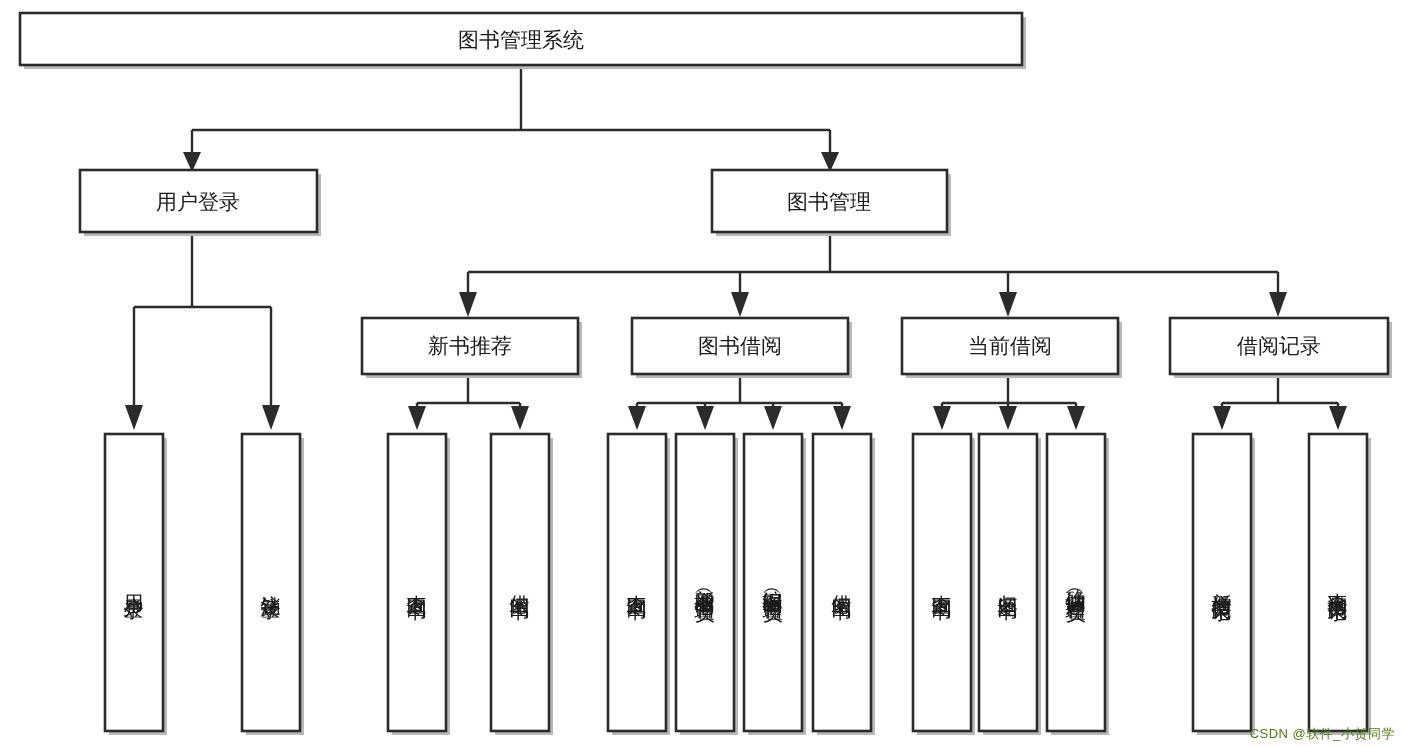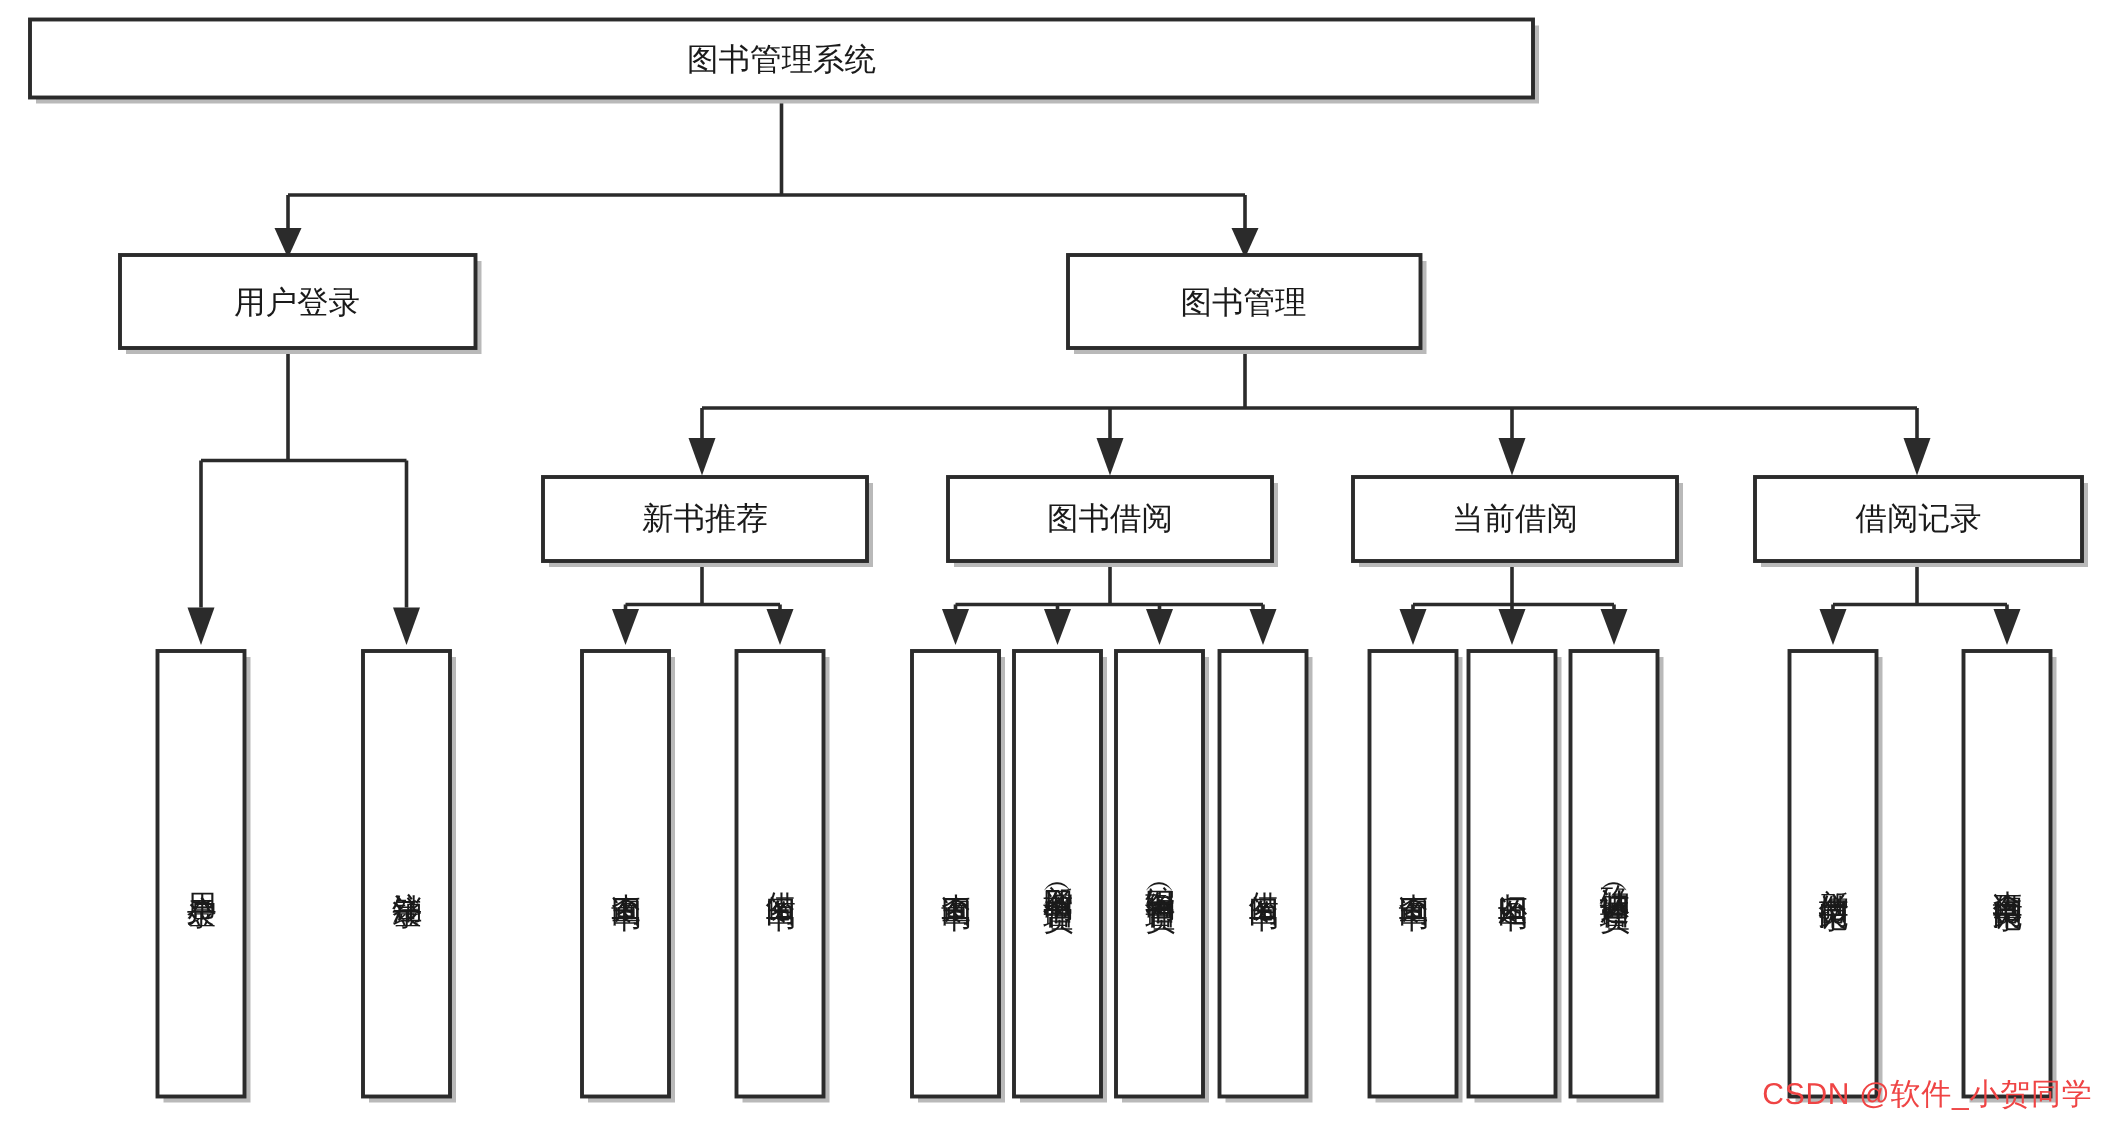--- a/index.html
+++ b/index.html
@@ -66,22 +66,22 @@
     align-items: center;
     justify-content: center;
     white-space: nowrap;
     pointer-events: none;
   }
   .watermark {
     position: absolute;
     right: 10px;
     bottom: 4px;
     font-family: "Liberation Sans", "DejaVu Sans", sans-serif;
-    font-size: 20px;
-    color: #ef4444;
+    font-size: 13px;
+    color: #4d7c0f;
     letter-spacing: 0.5px;
     white-space: nowrap;
   }
 </style>
 </head>
 <body>
 
 <div id="diagram-root">
 
   <svg id="diagram-svg" viewBox="0 0 1405 747">

